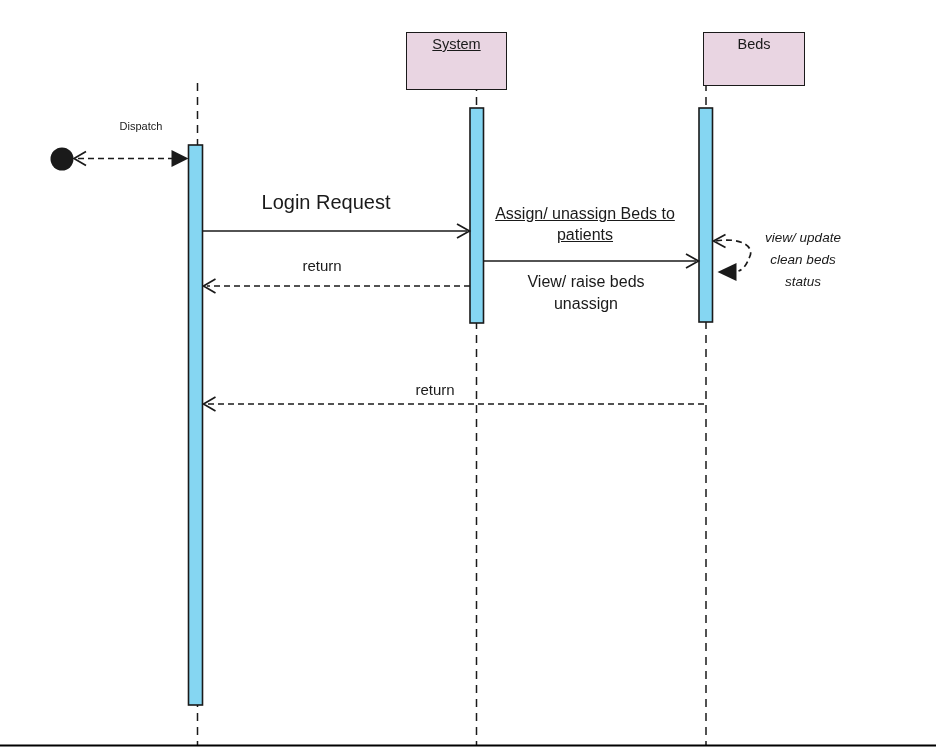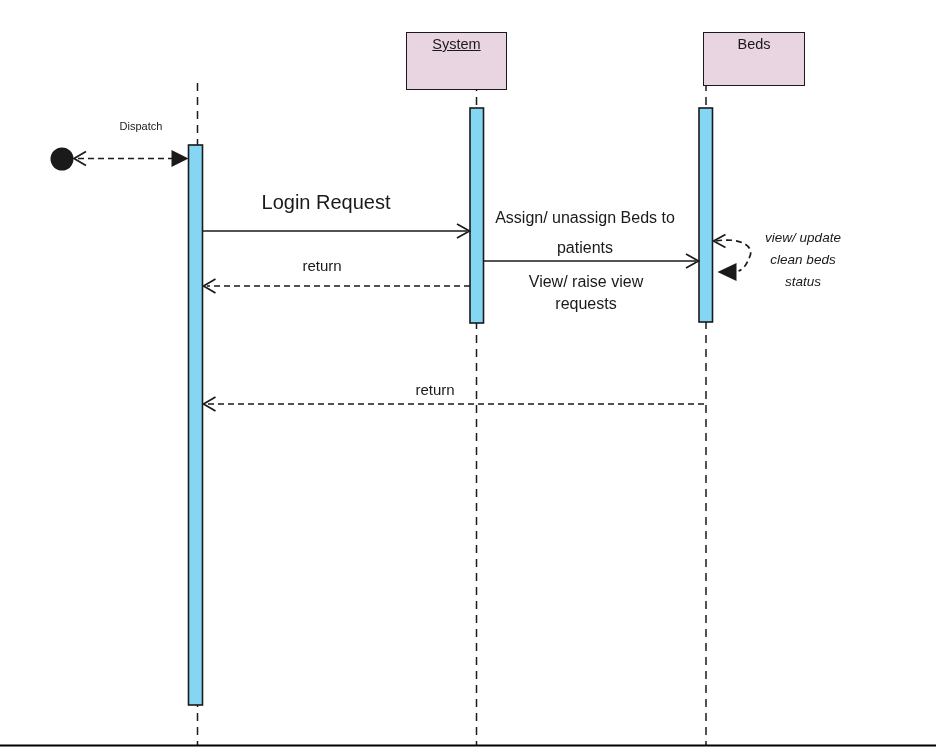--- a/index.html
+++ b/index.html
@@ -94,19 +94,19 @@
 
   <div class="actor" style="left:406px;top:32px;width:101px;height:58px;text-decoration:underline;">
     <span class="actor-label">System</span>
   </div>
   <div class="actor" style="left:655px;top:32px;width:102px;height:54px;margin-left:48px;">
     <span class="actor-label">Beds</span>
   </div>
 
   <div class="msg-label" style="left:141px;top:120px;font-size:11px;">Dispatch</div>
   <div class="msg-label" style="left:326px;top:191px;font-size:20px;">Login Request</div>
-  <div class="msg-label wrap" style="left:585px;top:203px;font-size:16px;line-height:30px;width:180px;">Assign/ unassign Beds to patients</div>
-  <div class="msg-label wrap" style="left:586px;top:271px;font-size:16px;line-height:22px;width:150px;">View/ raise view requests</div>
+  <div class="msg-label wrap" style="left:585px;top:203px;font-size:16px;line-height:21px;width:180px;text-decoration:underline;">Assign/ unassign Beds to patients</div>
+  <div class="msg-label wrap" style="left:586px;top:271px;font-size:16px;line-height:22px;width:150px;">View/ raise beds unassign</div>
   <div class="msg-label" style="left:322px;top:257px;font-size:15px;">return</div>
   <div class="msg-label wrap" style="left:803px;top:227px;font-size:13.5px;line-height:22px;width:94px;font-style:italic;">view/ update clean beds status</div>
   <div class="msg-label" style="left:435px;top:381px;font-size:15px;">return</div>
 
 </div>
 
 </body></html>

